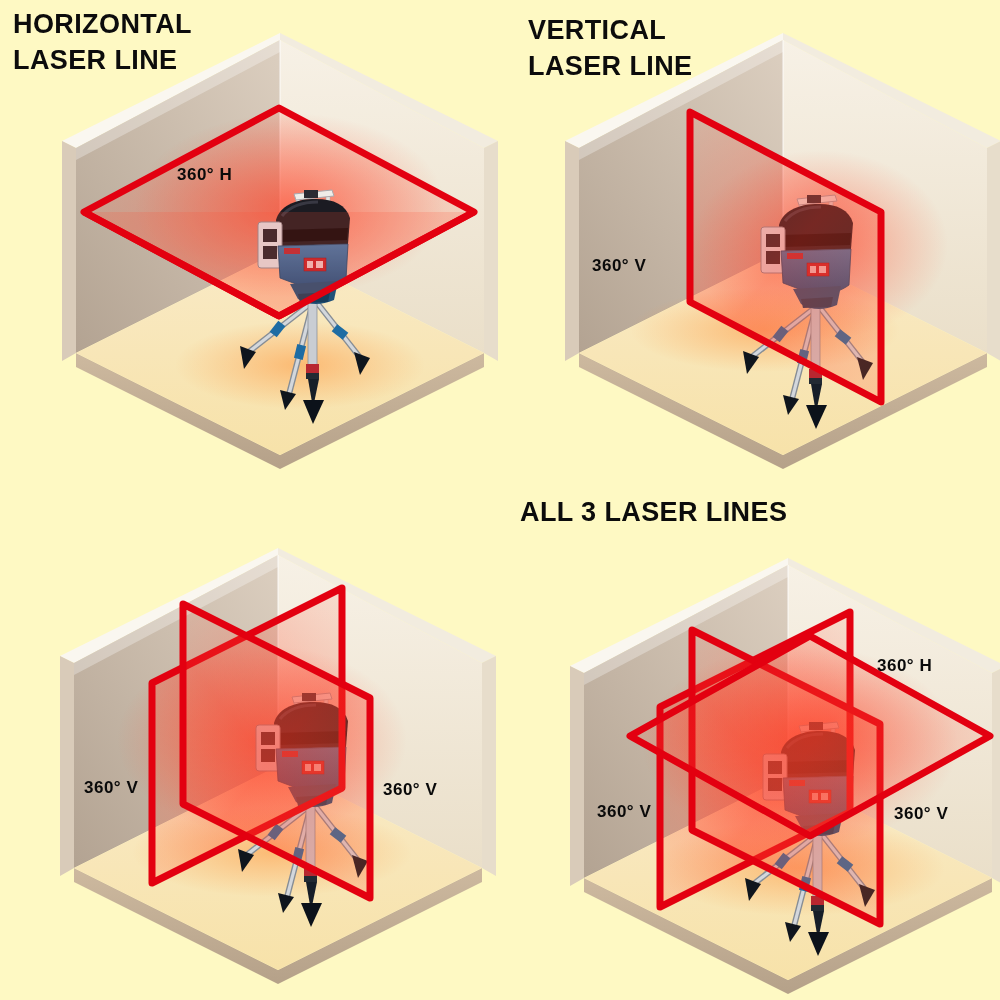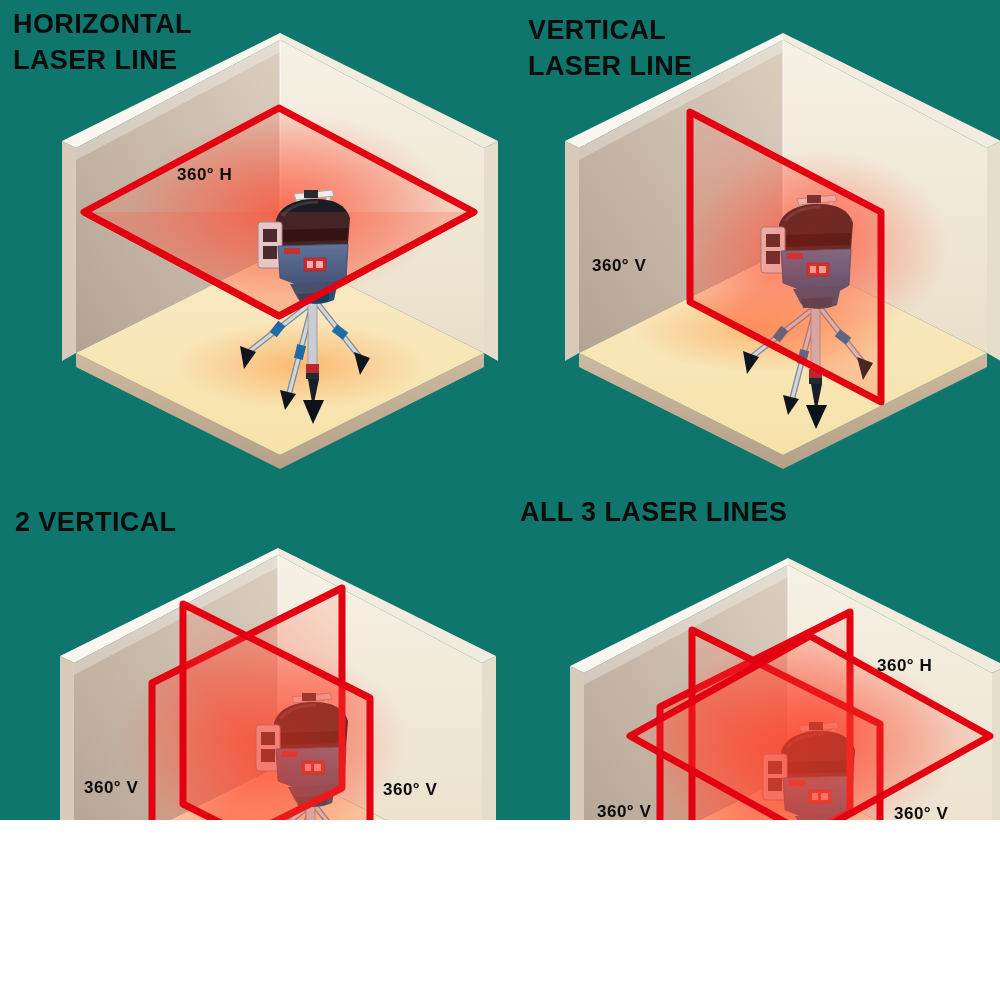--- a/index.html
+++ b/index.html
@@ -1,16 +1,16 @@
 <!DOCTYPE html>
 <html><head>
 <meta charset="utf-8">
 <style>
   html,body{margin:0;padding:0;background:#ffffff;}
-  #canvas{position:relative;width:1000px;height:820px;background:#0f766e;overflow:hidden;
+  #canvas{position:relative;width:1000px;height:1000px;background:#fef9c3;overflow:hidden;
           font-family:"Liberation Sans","DejaVu Sans",sans-serif;}
   .quadrant{position:absolute;width:500px;height:500px;}
   .scene{position:absolute;left:0;top:0;}
   .title{position:absolute;color:#0c0c0c;font-weight:700;font-size:27px;line-height:36px;
          letter-spacing:.4px;white-space:nowrap;z-index:5;}
   .plane-label{position:absolute;color:#0a0a0a;font-weight:700;font-size:17px;line-height:26px;
                letter-spacing:.5px;white-space:nowrap;z-index:6;}
 </style>
 </head>
 <body>
@@ -149,21 +149,20 @@
       <ellipse cx="320" cy="245" rx="128" ry="95" fill="url(#gGlow)"></ellipse>
       <ellipse cx="265" cy="330" rx="135" ry="42" fill="url(#gGlowWarm)"></ellipse>
       <use href="#device" xlink:href="#device" transform="translate(263,191)"></use>
       <polygon points="190,112 381,212 381,402 190,302" fill="url(#gVPlane)" stroke="#e30010" stroke-width="7" stroke-linejoin="round"></polygon>
     </svg>
     <div class="plane-label" style="left:92px;top:253px">360° V</div>
   </div>
 
   <div class="quadrant" style="left:0;top:500px">
     <div class="title" style="left:15px;top:4px">
-      <div>2 VERTICAL</div>
     </div>
     <svg class="scene" width="500" height="500" viewBox="0 0 500 500">
       <use href="#room" xlink:href="#room" transform="translate(-2,15)"></use>
       <ellipse cx="262" cy="240" rx="145" ry="95" fill="url(#gGlow)"></ellipse>
       <ellipse cx="272" cy="352" rx="140" ry="45" fill="url(#gGlowWarm)"></ellipse>
       <use href="#device" xlink:href="#device" transform="translate(258,189)"></use>
       <polygon points="342,88 152,183 152,383 342,288" fill="url(#gVPlane2)" stroke="#e30010" stroke-width="7" stroke-linejoin="round"></polygon>
       <polygon points="183,104 370,198 370,398 183,304" fill="url(#gVPlane)" stroke="#e30010" stroke-width="7" stroke-linejoin="round"></polygon>
     </svg>
     <div class="plane-label" style="left:84px;top:275px">360° V</div>

